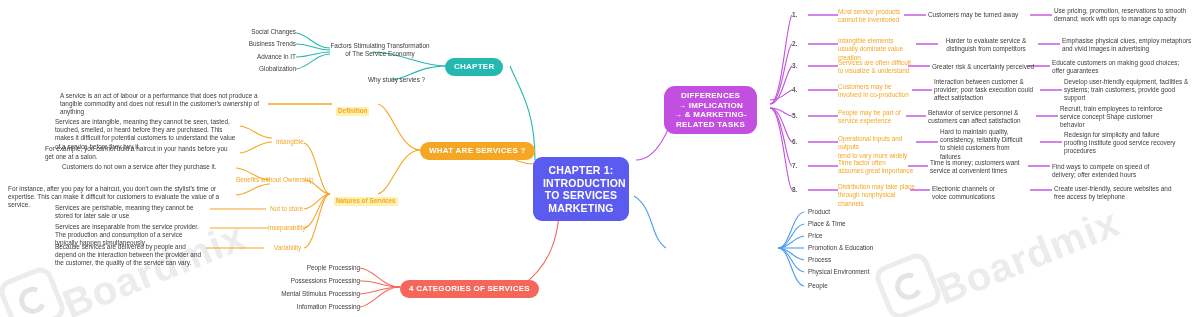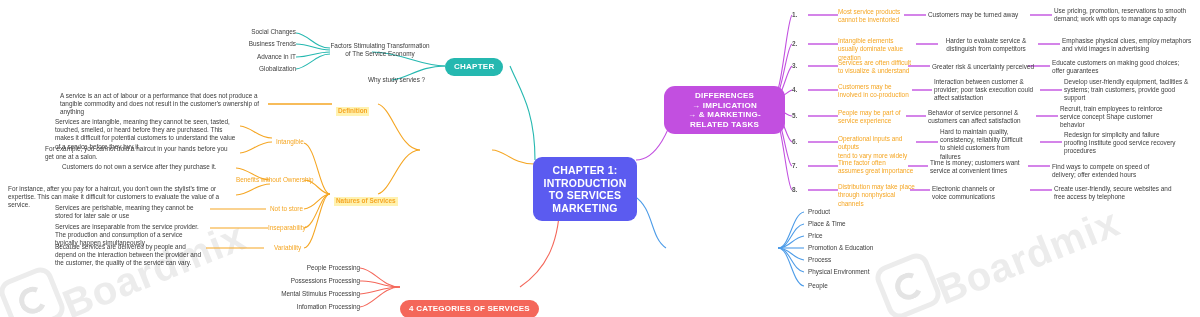--- a/index.html
+++ b/index.html
@@ -155,35 +155,36 @@
       <path d="M778,248 C790,248 792,214 804,212" stroke="#4d9ce8"></path>
       <path d="M778,248 C790,248 792,226 804,224" stroke="#4d9ce8"></path>
       <path d="M778,248 C790,248 792,238 804,236" stroke="#4d9ce8"></path>
       <path d="M778,248 L804,248" stroke="#4d9ce8"></path>
       <path d="M778,248 C790,248 792,258 804,260" stroke="#4d9ce8"></path>
       <path d="M778,248 C790,248 792,270 804,272" stroke="#4d9ce8"></path>
       <path d="M778,248 C790,248 792,284 804,286" stroke="#4d9ce8"></path>
     </g>
   </svg>
 
-  <div class="node central" style="left:533px;top:157px;width:104px;">CHAPTER 1:
+  <div class="node central" style="left:533px;top:157px;width:96px;">CHAPTER 1:
 INTRODUCTION
 TO SERVICES MARKETING</div>
 
   <div class="node pill teal" style="left:445px;top:58px;">CHAPTER</div>
 
   <div class="node leaf c" style="left:330px;top:42px;width:100px;white-space:pre-line;">Factors Stimulating Transformation
 of The Service Economy</div>
   <div class="node leaf" style="left:368px;top:76px;width:70px;">Why study servies ?</div>
 
   <div class="node leaf r" style="left:226px;top:28px;width:70px;">Social Changes</div>
   <div class="node leaf r" style="left:226px;top:40px;width:70px;">Business Trends</div>
   <div class="node leaf r" style="left:226px;top:53px;width:70px;">Advance in IT</div>
   <div class="node leaf r" style="left:226px;top:65px;width:70px;">Globalization</div>
 
+  <div class="node pill orange" style="left:420px;top:142px;">WHAT ARE SERVICES ?</div>
 
   <div class="node" style="left:336px;top:99px;">
     <span class="hl">Definition</span>
   </div>
   <div class="node leaf" style="left:60px;top:92px;width:205px;">A service is an act of labour or a performance that does not produce a tangible commodity and does not result in the customer's ownership of anything</div>
 
   <div class="node" style="left:334px;top:189px;">
     <span class="hl">Natures of Services</span>
   </div>
 
@@ -197,27 +198,27 @@
 
   <div class="node key-orange" style="left:270px;top:205px;">Not to store</div>
   <div class="node leaf" style="left:55px;top:204px;width:152px;">Services are perishable, meaning they cannot be stored for later sale or use</div>
 
   <div class="node key-orange" style="left:268px;top:224px;">Inseparability</div>
   <div class="node leaf" style="left:55px;top:223px;width:152px;">Services are inseparable from the service provider. The production and consumption of a service typically happen simultaneously</div>
 
   <div class="node key-orange" style="left:274px;top:244px;">Variability</div>
   <div class="node leaf" style="left:55px;top:243px;width:148px;">Because services are delivered by people and depend on the interaction between the provider and the customer, the quality of the service can vary.</div>
 
-  <div class="node pill red" style="left:400px;top:280px;margin-top:20px;">4 CATEGORIES OF SERVICES</div>
+  <div class="node pill red" style="left:400px;top:280px;">4 CATEGORIES OF SERVICES</div>
   <div class="node leaf r" style="left:280px;top:264px;width:80px;">People Processing</div>
   <div class="node leaf r" style="left:268px;top:277px;width:92px;">Possessions Processing</div>
   <div class="node leaf r" style="left:254px;top:290px;width:106px;">Mental Stimulus Processing</div>
   <div class="node leaf r" style="left:264px;top:303px;width:96px;">Infomation Processing</div>
 
-  <div class="node pill purple multiline" style="left:664px;top:86px;width:121px;">DIFFERENCES
+  <div class="node pill purple multiline" style="left:664px;top:86px;width:93px;">DIFFERENCES
 → IMPLICATION
 → &amp; MARKETING-RELATED TASKS</div>
 
   <div class="node num" style="left:792px;top:11px;">1.</div>
   <div class="node key-orange" style="left:838px;top:8px;width:70px;white-space:pre-line;">Most service products
 cannot be inventoried</div>
   <div class="node leaf" style="left:928px;top:11px;width:100px;">Customers may be turned away</div>
   <div class="node leaf" style="left:1054px;top:7px;width:140px;">Use pricing, promotion, reservations to smooth demand; work with ops to manage capacity</div>
 
   <div class="node num" style="left:792px;top:40px;">2.</div>

